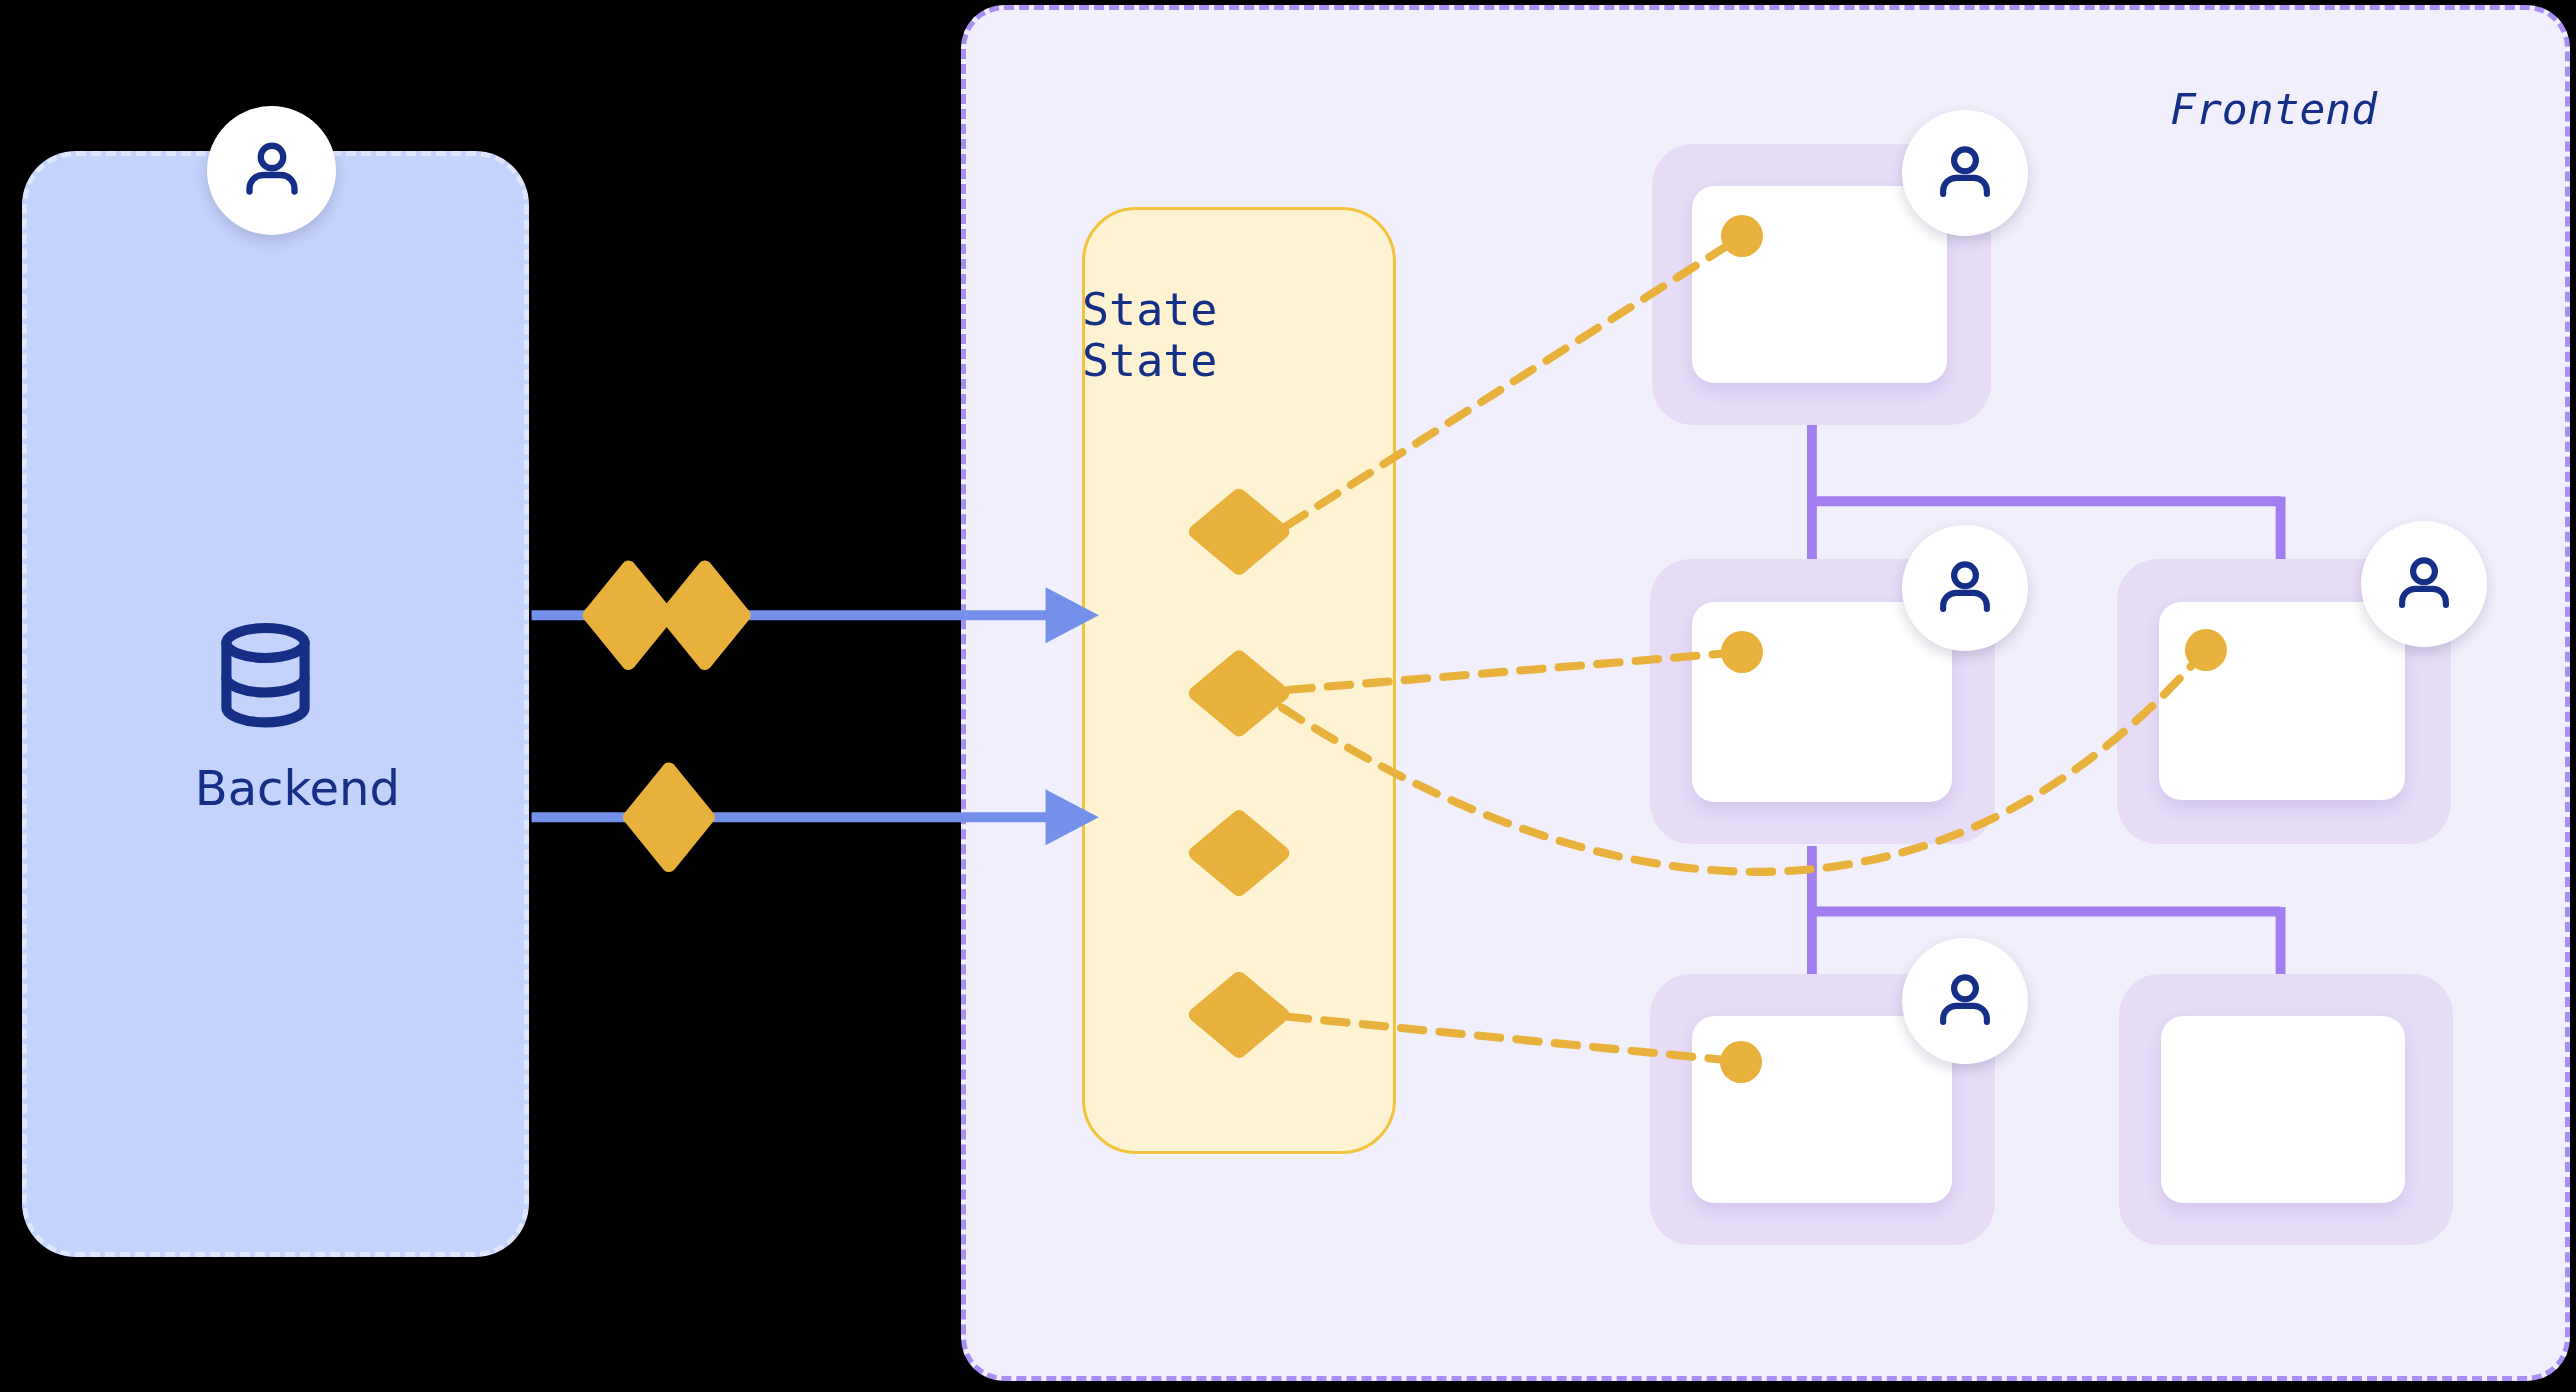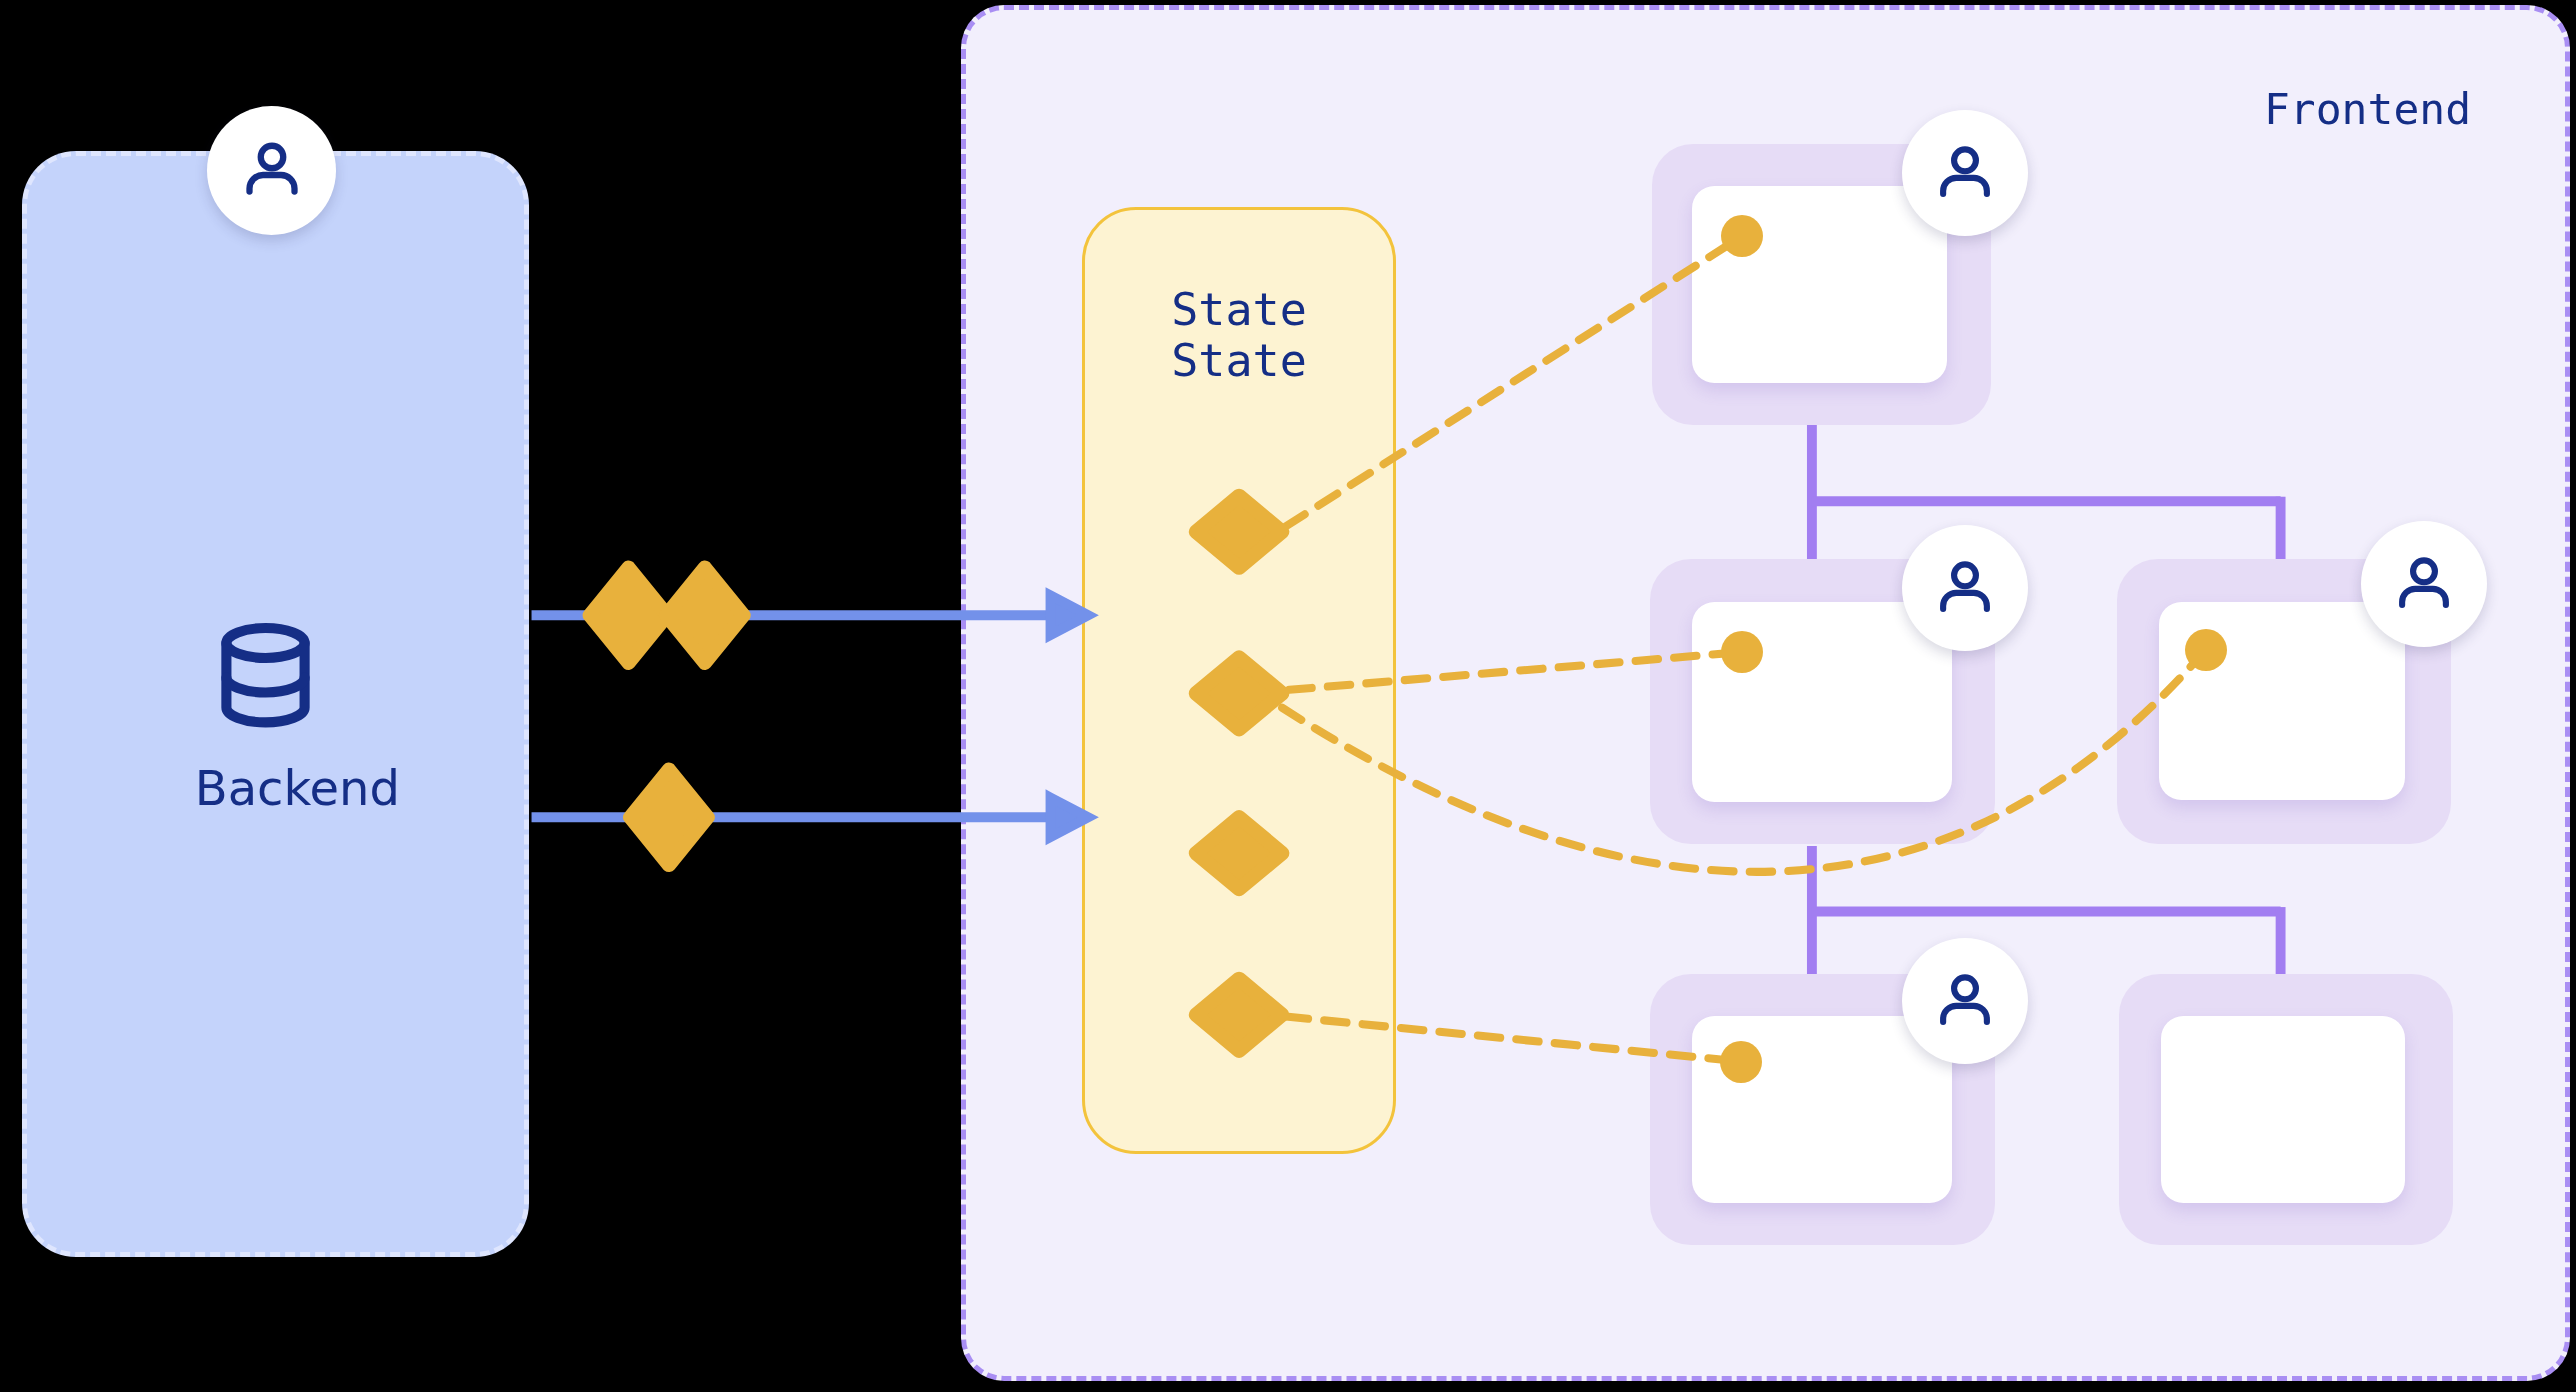--- a/index.html
+++ b/index.html
@@ -48,23 +48,23 @@
   #badge-root{left:1902px;top:110px;width:126px;height:126px;}
   #badge-cl{left:1902px;top:525px;width:126px;height:126px;}
   #badge-cr{left:2361px;top:521px;width:126px;height:126px;}
   #badge-gl{left:1902px;top:938px;width:126px;height:126px;}
 
   
   .navy{color:#152E86;}
   #backend-label{left:131px;top:760px;width:269px;text-align:right;
                  font-family:"DejaVu Sans","Liberation Sans",sans-serif;
                  font-size:48px;z-index:5;}
-  #store-label{left:1082px;top:284px;width:314px;text-align:center;font-size:45px;line-height:51px;
+  #store-label{left:1082px;top:284px;width:314px;font-size:45px;line-height:51px;
                font-weight:500;z-index:5;}
-  #frontend-label{left:2170px;top:84px;width:395px;text-align:center;font-size:43px;font-weight:500;z-index:5;}
+  #frontend-label{left:2170px;top:84px;width:395px;text-align:left;font-size:43px;font-weight:500;z-index:5;font-style:italic;}
 
   #db-icon-wrap{left:210px;top:620px;width:111px;height:115px;z-index:5;}
 </style>
 </head>
 <body>
 
 <div id="canvas">
 
   <div id="backend-card" class="abs"></div>
   <div id="frontend-panel" class="abs"></div>

